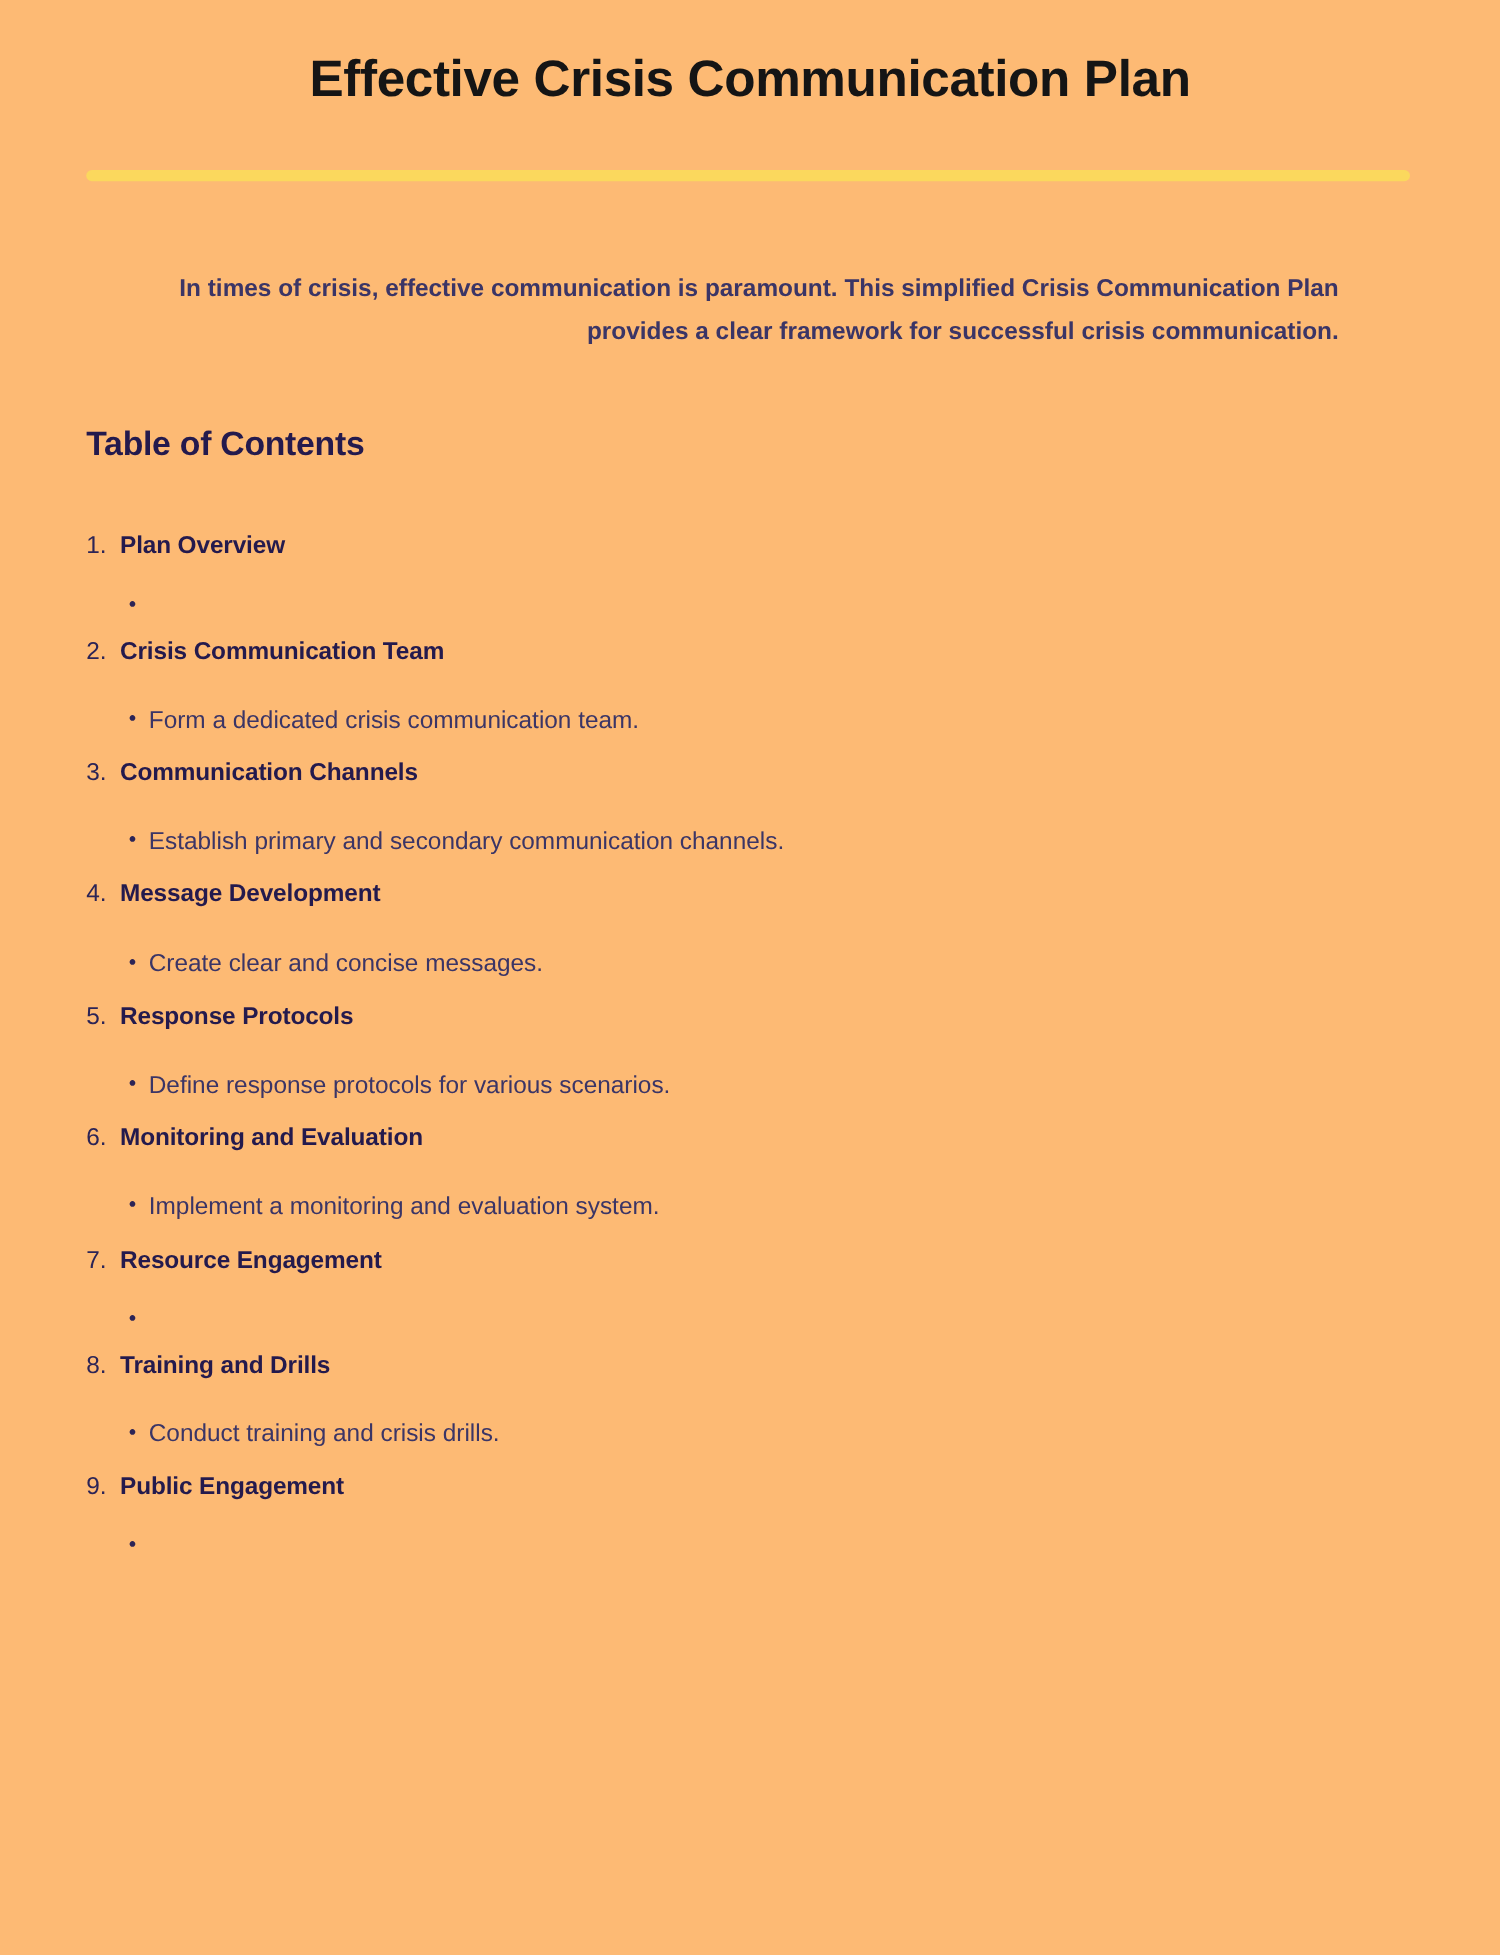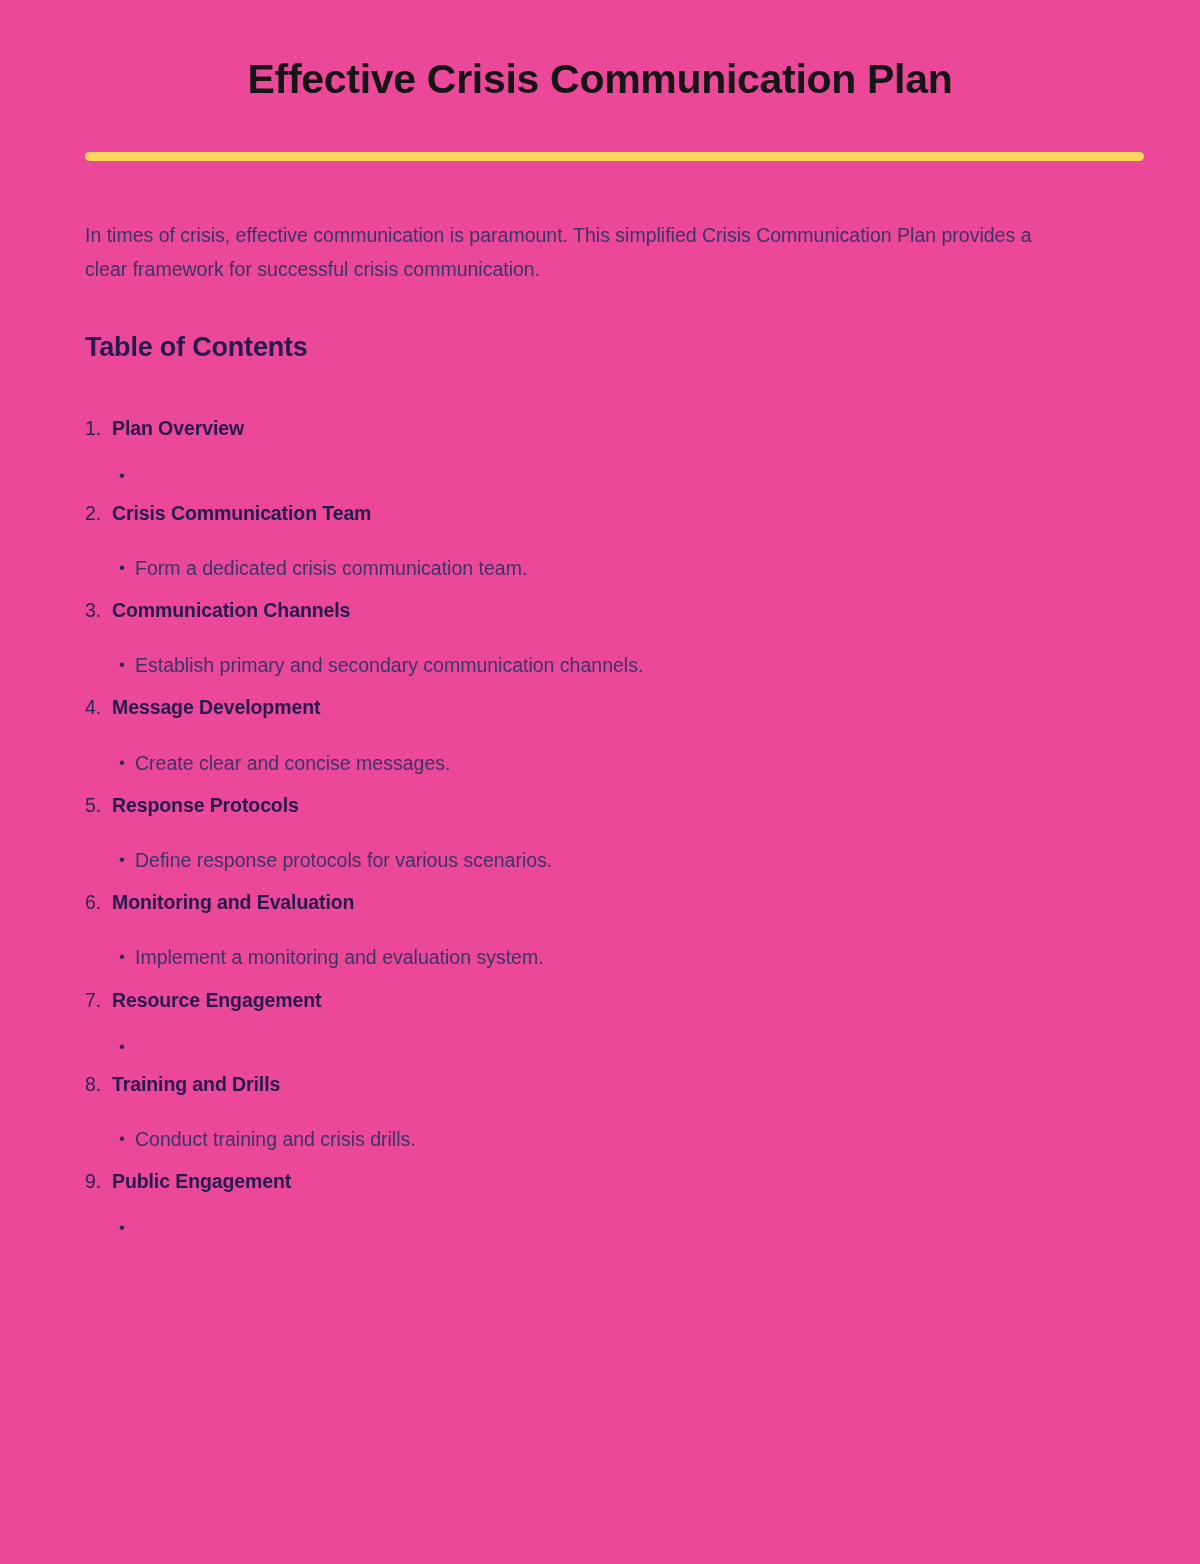--- a/index.html
+++ b/index.html
@@ -13,22 +13,22 @@
     width: 1200px;
     min-height: 1564px;
     font-family: "Liberation Sans", "DejaVu Sans", sans-serif;
     color: #3a3464;
     -webkit-font-smoothing: antialiased;
   }
 
   .page {
     width: 1200px;
     min-height: 1564px;
-    background: #ec4899;
-    padding: 16px;
+    background: #fdba74;
+    padding: 0;
     position: relative;
   }
 
   
   .doc-title {
     margin: 0;
     padding: 38px 70px 0 70px;
     text-align: center;
     font-size: 41px;
     line-height: 1.25;
@@ -47,27 +47,28 @@
     background: #fbd85d;
     border-radius: 6px;
   }
 
   
   .content {
     padding: 0 70px 0 69px;
   }
 
   .intro {
-    margin: 0;
+    margin: 12px;
     padding-top: 58px;
     font-size: 19.5px;
     line-height: 1.72;
     color: #3b3566;
     max-width: 990px;
-    font-weight: normal;
+    font-weight: bold;
+    text-align: right;
   }
 
   .section-heading {
     margin: 0;
     padding-top: 44px;
     font-size: 27px;
     line-height: 1.3;
     font-weight: bold;
     color: #241a4d;
     letter-spacing: -0.2px;

